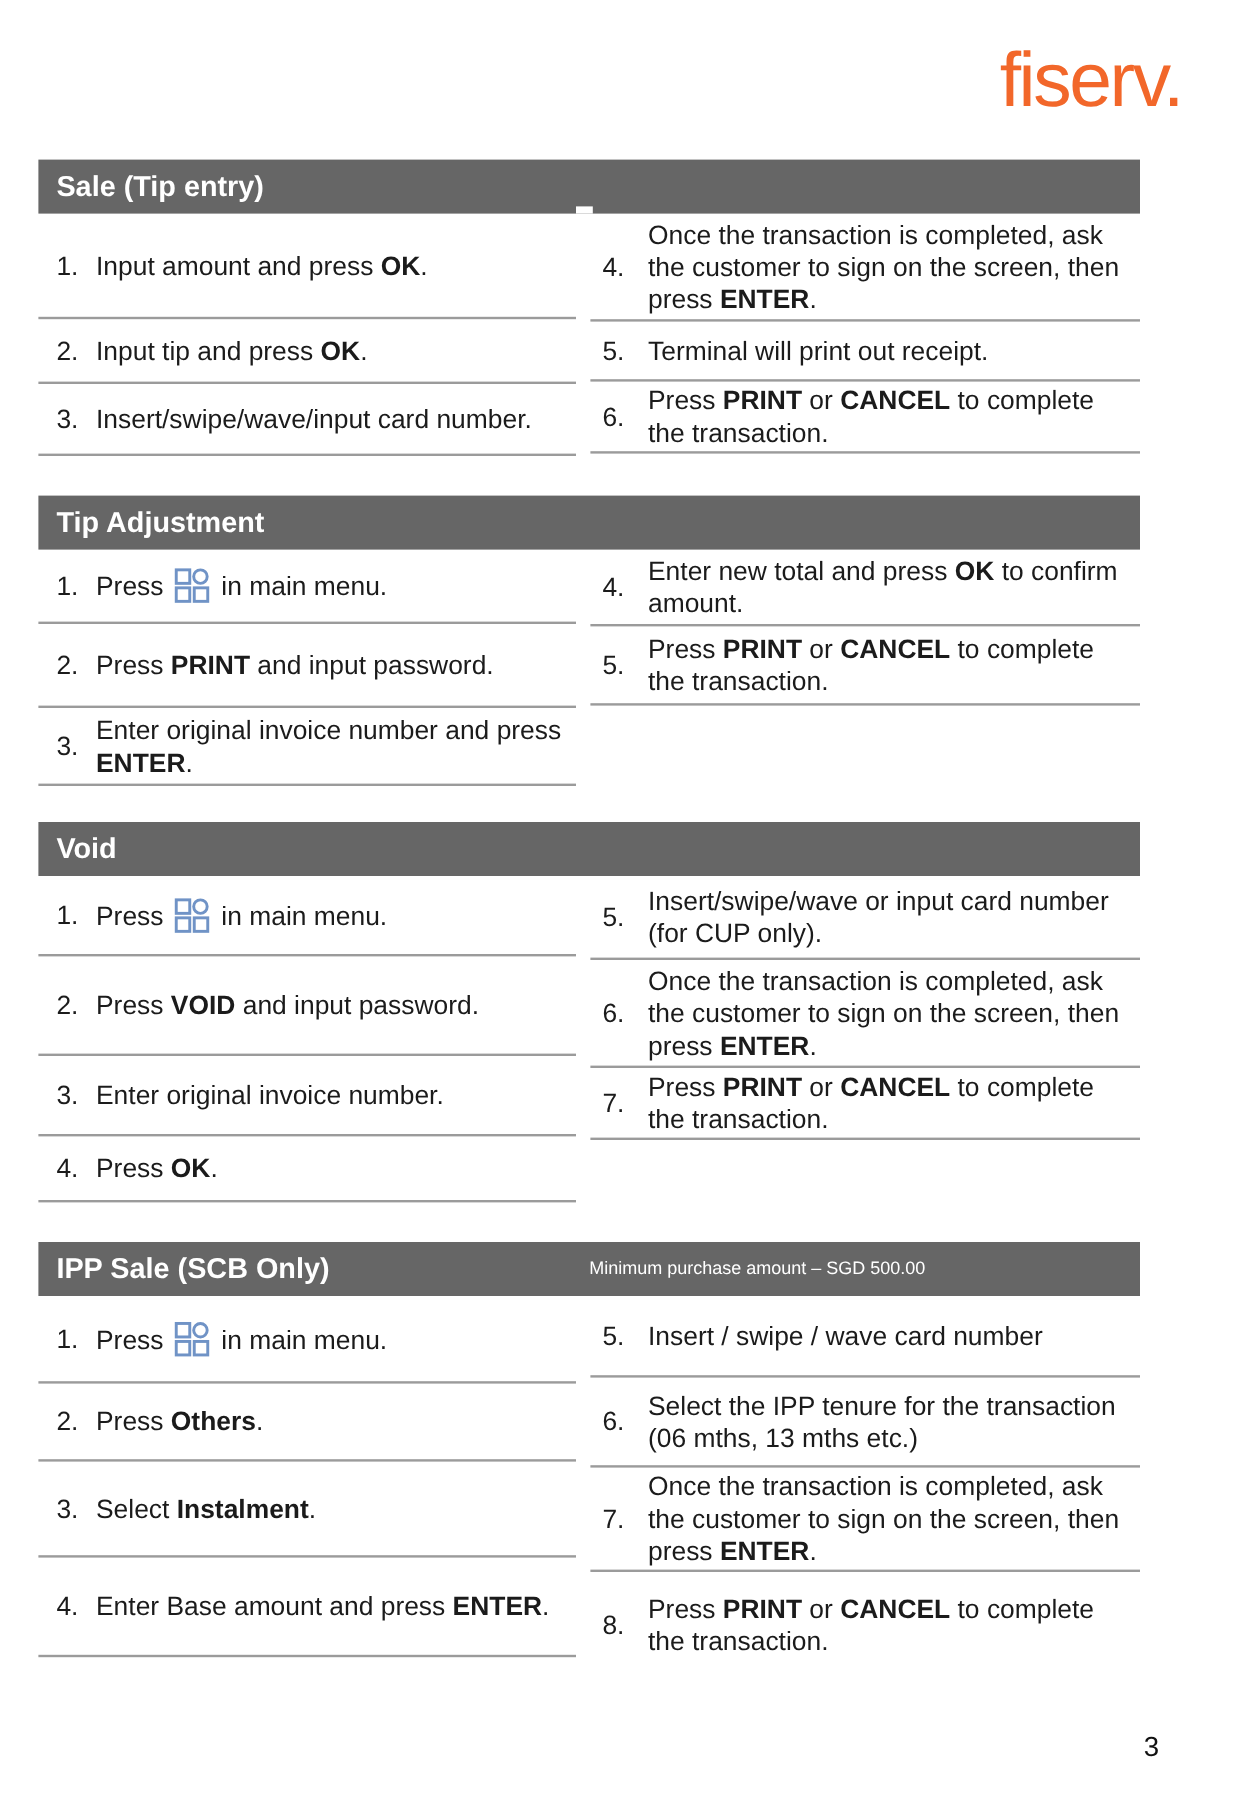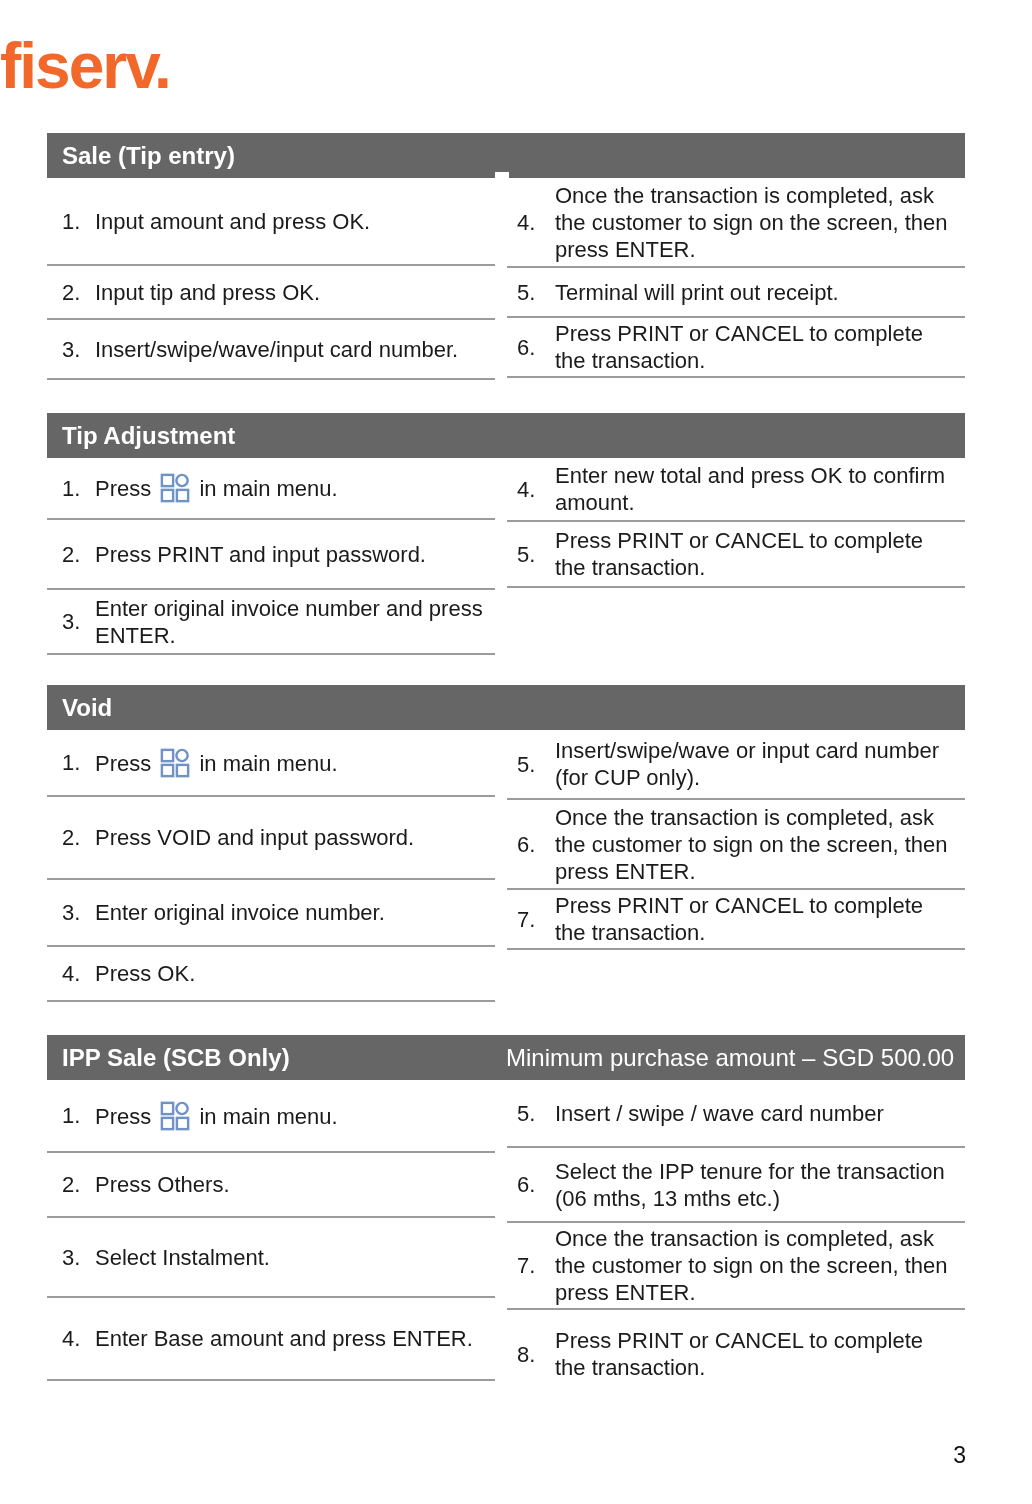--- a/index.html
+++ b/index.html
@@ -18,28 +18,28 @@
   .page{
     position:relative;
     width:1032px;
     height:1504px;
     background:#ffffff;
     overflow:hidden;
   }
   .logo{
     margin:30px 47px 12px 0;
     height:72px;
-    text-align:left;
+    text-align:right;
     font-size:64px;
-    font-weight:700;
+    font-weight:400;
     letter-spacing:-2px;
     line-height:72px;
     color:var(--accent-orange);
   }
-  .content{padding:0 47px;}
+  .content{padding:0 32px;}
   .panel{width:918px;}
   .mt31{margin-top:31px;}
   .mt33{margin-top:33px;}
   .mt30{margin-top:30px;}
   .mt32{margin-top:33px;}
   .panel-header{
     position:relative;
     height:45px;
     background:var(--header-bg);
     color:#ffffff;
@@ -51,21 +51,21 @@
     font-weight:700;
     padding-left:15px;
     white-space:nowrap;
   }
   .panel-note{
     position:absolute;
     left:459px;
     top:0;
     height:45px;
     line-height:45px;
-    font-size:24px;
+    font-size:15px;
     font-weight:400;
     color:#ffffff;
     white-space:nowrap;
   }
   .header-gap{
     position:absolute;
     left:448px;
     bottom:0;
     width:14px;
     height:6px;
@@ -84,21 +84,21 @@
     line-height:27px;
   }
   .step.no-border{border-bottom:none;}
   .num{
     flex:0 0 48px;
     padding-left:15px;
     align-self:center;
   }
   .col-right .num{padding-left:10px;}
   .txt{flex:1;padding-right:6px;}
-  b{font-weight:400;}
+  b{font-weight:700;}
   .menu-icon{
     display:inline-block;
     width:30px;
     height:30px;
     vertical-align:-7px;
     margin:0 3px;
   }
   .menu-icon svg rect,
   .menu-icon svg circle{
     fill:none;

